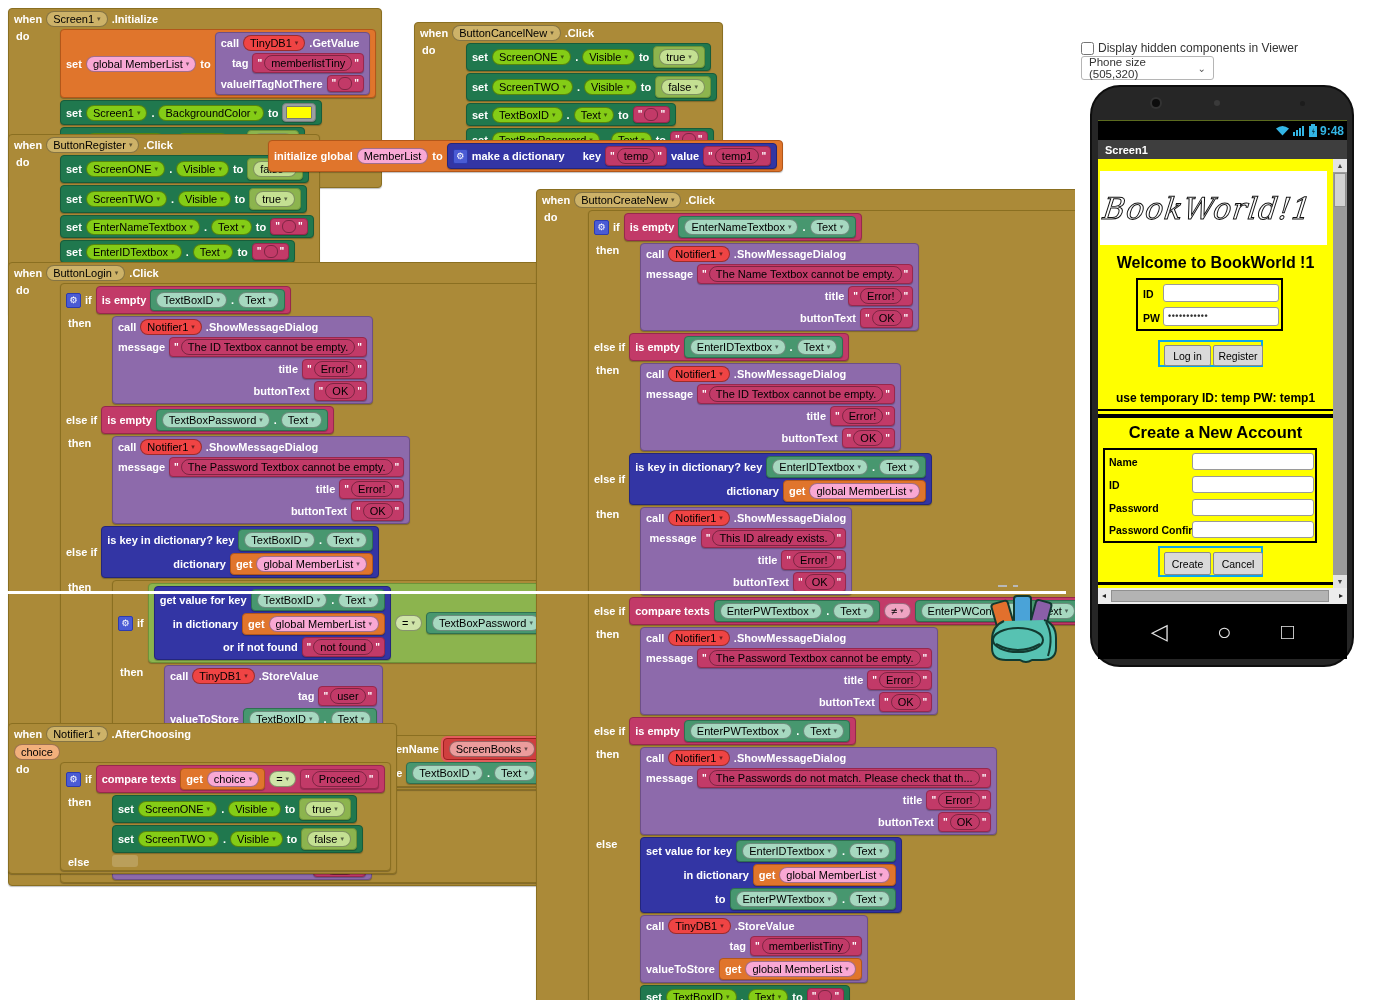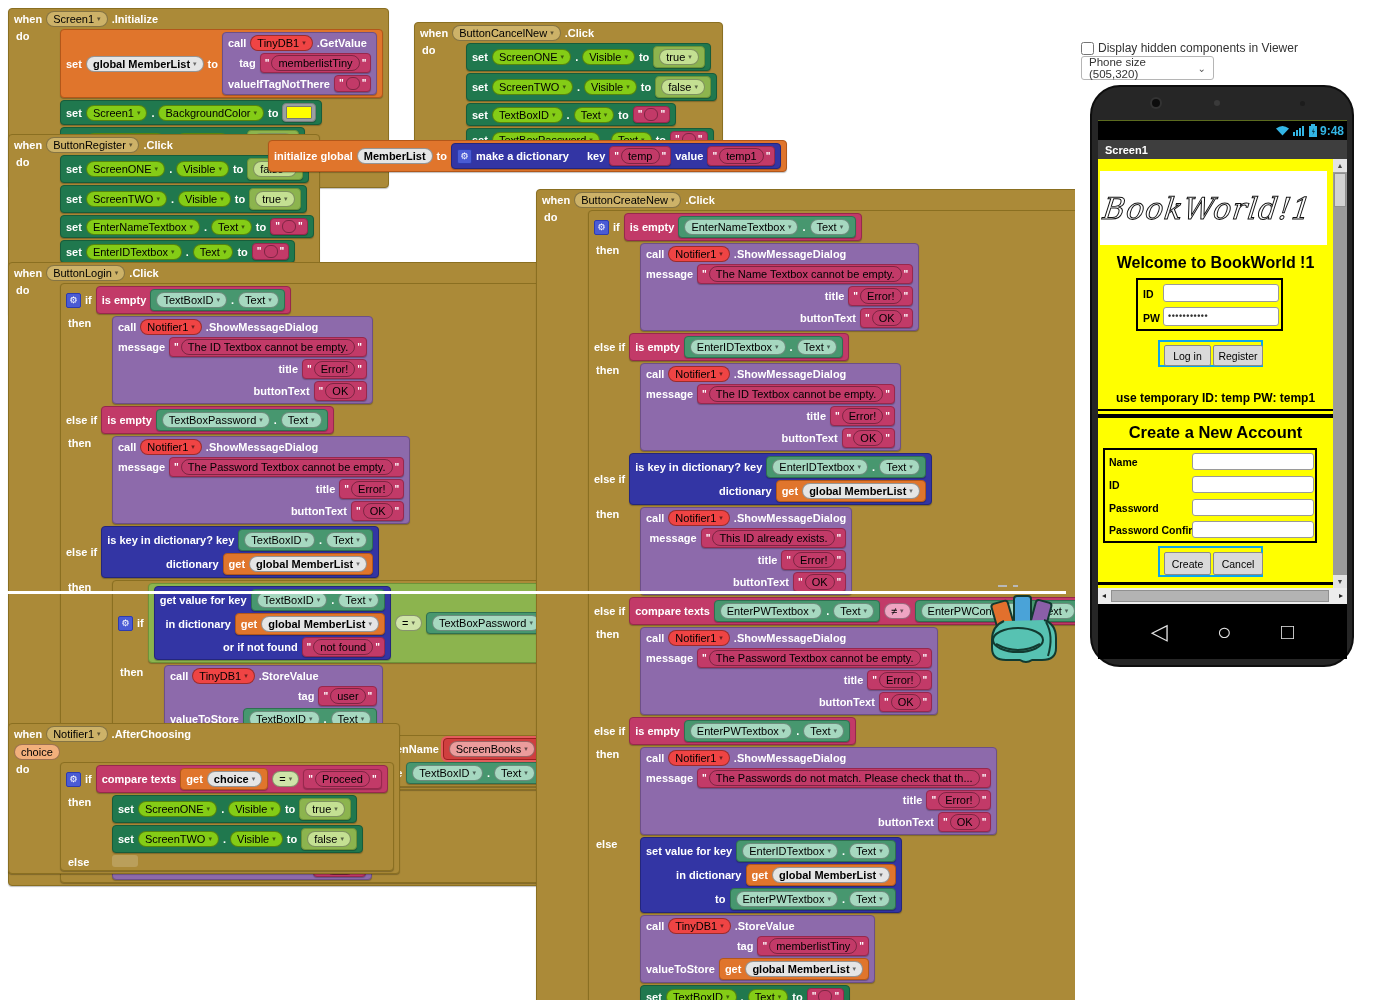--- a/index.html
+++ b/index.html
@@ -33,21 +33,21 @@
   .bk-ev>.row>.chip{background:#cdb268;}
   .bk-st{background:#20784e;border-color:#175c3b;}
   .bk-st>.row>.chip{background:#84cc16;}
   .bk-cp{background:#47976f;border-color:#2f7051;}
   .bk-cp>.row>.chip{background:#a6d8c0;}
   .bk-cl{background:#8d6aab;border-color:#6d4f87;}
   .bk-cl>.row>.chip{background:#ef4444;}
   .bk-tx{background:#c23a68;border-color:#97284d;}
   .bk-tx>.row>.chip{background:#efa4c2;}
   .bk-vr{background:#e0752c;border-color:#b2571a;}
-  .bk-vr>.row>.chip{background:#e5e5e5;font-weight:bold;}
+  .bk-vr>.row>.chip{background:#f9a8d4;}
   .bk-di{background:#3335a4;border-color:#24267c;}
   .bk-lg{background:#8cb44e;border-color:#6d9338;}
   .bk-lg>.row>.chip{background:#c4e092;}
   .bk-er{background:#d03f3f;border-color:#9c1f1f;box-shadow:0 0 0 2px #e35c5c;}
   .bk-er>.row>.chip{background:#eb9c9c;}
   .bk-swb{background:#9aa0a0;border-color:#787e7e;padding:2px 3px;}
   .chip.cc-lg{background:#cfe4a8 !important;}
   .chip.cc-tx{background:#efa4c2 !important;}
   .chip.cc-pa{background:#f2b07c !important;}
   

